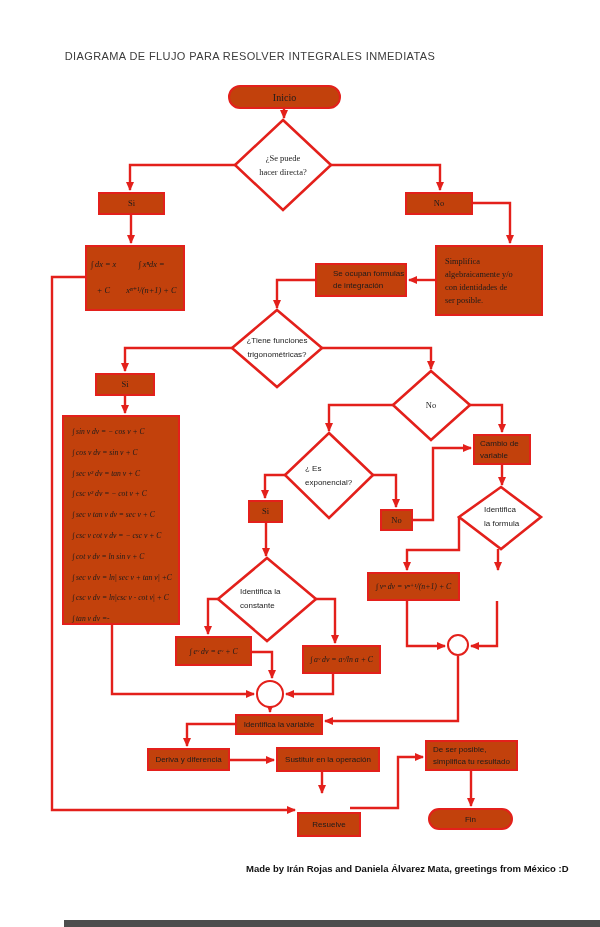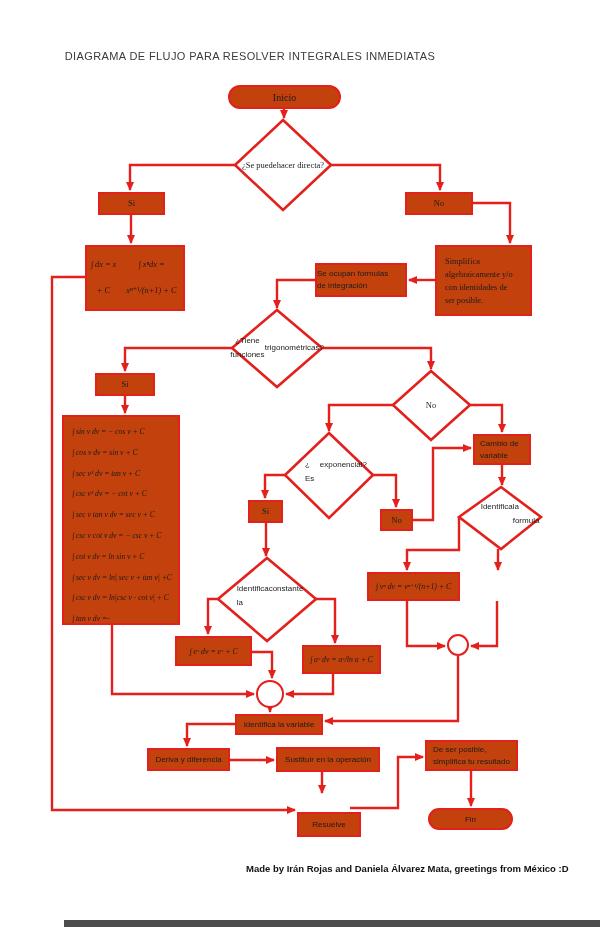--- a/index.html
+++ b/index.html
@@ -13,21 +13,21 @@
   .box{ position:absolute; box-sizing:border-box; border:2.4px solid var(--red); background:#c2410c;
         display:flex; align-items:center; justify-content:center; text-align:center;
         font-size:8px; line-height:11px; }
   .stadium{ border-radius:13px; }
   .circle{ position:absolute; box-sizing:border-box; border:2.4px solid var(--red);
            border-radius:50%; background:#fff; }
   .col{ flex-direction:column; align-items:flex-start; justify-content:center; text-align:left; }
   .colc{ flex-direction:row; align-items:center; justify-content:center; text-align:center; }
   .serif{ font-family:"Liberation Serif","DejaVu Serif",serif; }
   .math{ font-family:"Liberation Serif","DejaVu Serif",serif; font-style:italic; }
-  .dtext{ position:absolute; display:flex; flex-direction:row; justify-content:center;
+  .dtext{ position:absolute; display:flex; flex-direction:column; justify-content:center;
           align-items:center; text-align:center; font-size:8px; line-height:14px; }
   .dtext.left{ align-items:flex-start; text-align:left; }
   .lines span{ display:block; }
   .trig{ padding:5px 0 0 8px; }
   .trig span{ display:block; height:20.8px; line-height:20.8px; white-space:nowrap; }
   .pageedge{ position:absolute; left:64px; top:920px; width:536px; height:7px; background:#4d4d4d; }
 </style>
 </head>
 <body>
 
@@ -124,28 +124,28 @@
   </div>
   <div class="box serif" style="left:405px;top:192px;width:68px;height:23px;font-size:8.5px;">
     <span>No</span>
   </div>
 
   <div class="box colc math lines" style="left:85px;top:245px;width:100px;height:66px;font-size:8.3px;line-height:26px;">
     <span>∫ dx = x + C</span>
     <span>∫ xⁿdx = xⁿ⁺¹/(n+1) + C</span>
   </div>
 
-  <div class="box col serif lines" style="left:435px;top:245px;width:97px;height:71px;font-size:8.4px;line-height:13px;padding-left:8px;text-align:right;">
+  <div class="box col serif lines" style="left:435px;top:245px;width:108px;height:71px;font-size:8.4px;line-height:13px;padding-left:8px;text-align:right;">
     <span>Simplifica</span>
     <span>algebraicamente  y/o</span>
     <span>con identidades de</span>
     <span>ser posible.</span>
   </div>
 
-  <div class="box col lines" style="left:315px;top:263px;width:92px;height:34px;line-height:12px;padding-left:0;">
+  <div class="box col lines" style="left:315px;top:263px;width:92px;height:34px;line-height:12px;padding-left:16px;">
     <span>Se ocupan formulas</span>
     <span>de integración</span>
   </div>
 
   <div class="box serif" style="left:95px;top:373px;width:60px;height:23px;font-size:8.5px;">
     <span>Si</span>
   </div>
 
   <div class="box col math lines trig" style="left:62px;top:415px;width:118px;height:210px;font-size:7.6px;justify-content:flex-start;">
     <span>∫ sin v dv = − cos v + C</span>

